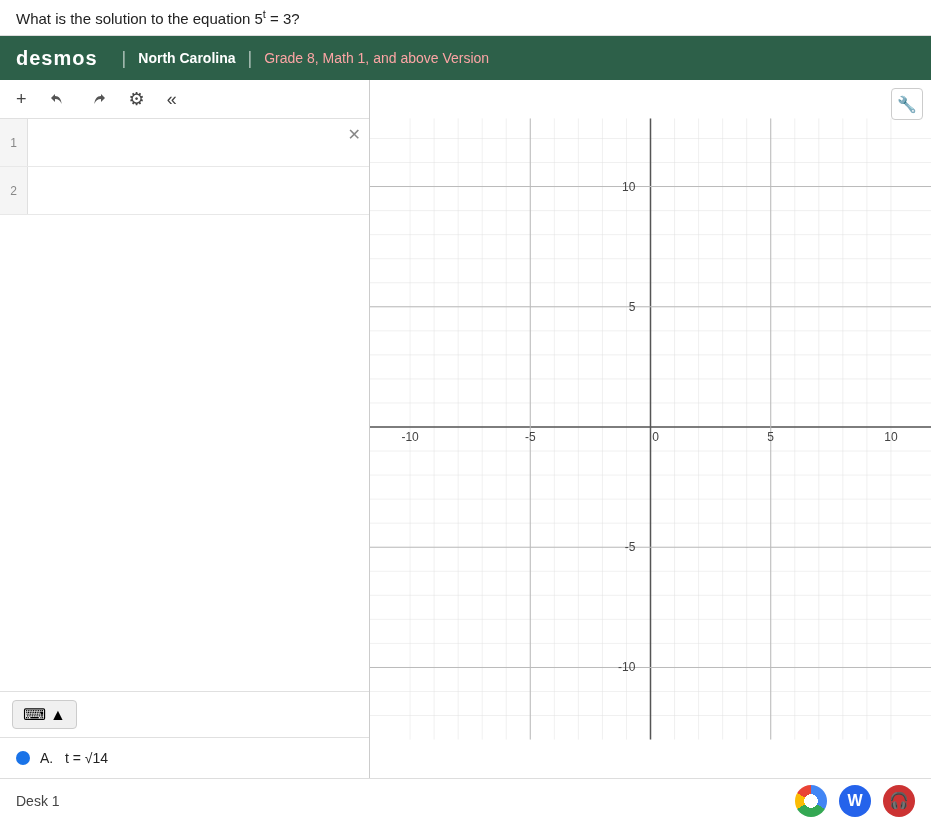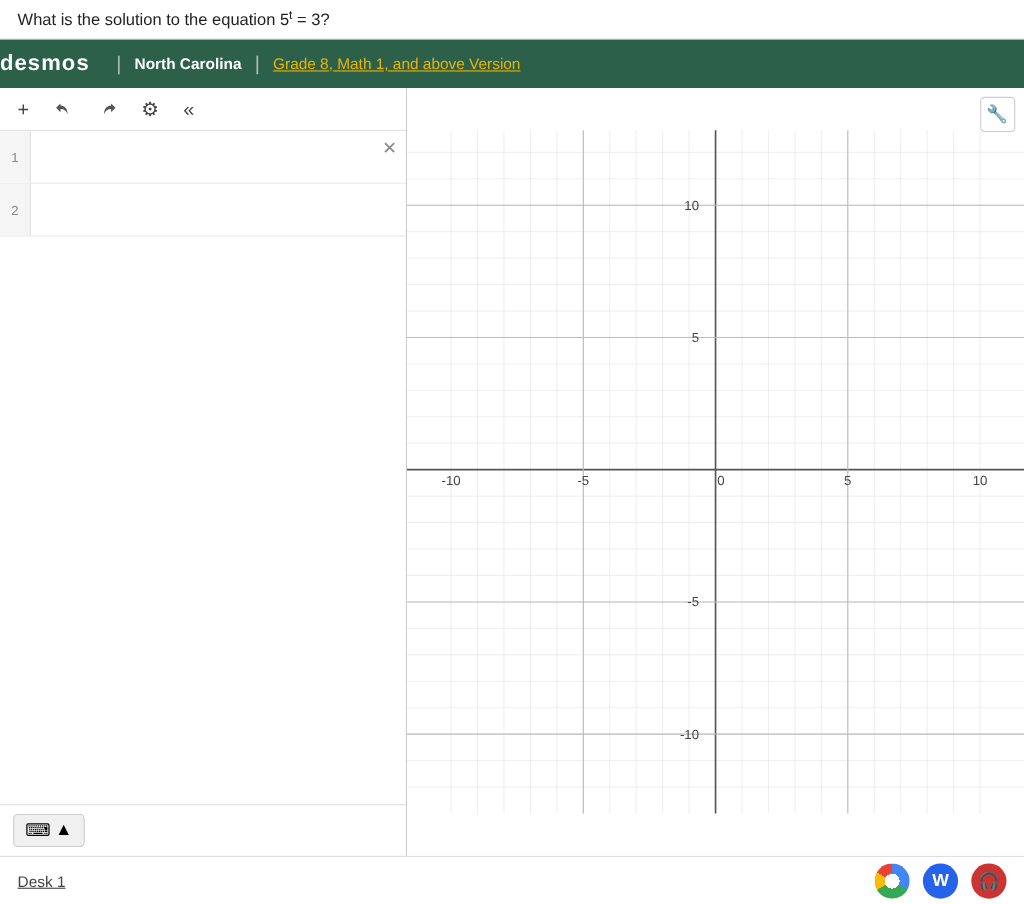--- a/index.html
+++ b/index.html
@@ -34,21 +34,21 @@
       flex-direction: column;
       height: calc(822px - 36px);
     }
 
     
     .desmos-header {
       background: #2d6049;
       color: #fff;
       display: flex;
       align-items: center;
-      padding: 0 0;
+      padding: 0 16px;
       height: 44px;
       gap: 0;
     }
     .desmos-logo {
       font-size: 20px;
       font-weight: bold;
       color: #fff;
       letter-spacing: 1px;
       margin-right: 12px;
     }
@@ -57,23 +57,22 @@
       margin: 0 12px;
       font-size: 18px;
     }
     .header-region {
       font-size: 14px;
       color: #fff;
       font-weight: bold;
     }
     .header-course {
       font-size: 14px;
-      color: #eab308;
+      color: #fca5a5;
       font-weight: normal;
-      text-decoration: underline;
     }
 
     
     .content-area {
       display: flex;
       flex: 1;
       background: #fff;
     }
 
     
@@ -193,21 +192,20 @@
       display: flex;
       align-items: center;
       justify-content: flex-end;
       gap: 12px;
       height: 44px;
     }
     .bottom-label {
       font-size: 14px;
       color: #444;
       margin-right: auto;
-      text-decoration: underline;
     }
 
     
     .browser-icon {
       width: 32px;
       height: 32px;
       border-radius: 50%;
       display: flex;
       align-items: center;
       justify-content: center;
@@ -314,20 +312,27 @@
         </div>
       </div>
 
       <div class="keyboard-area">
         <button class="keyboard-btn">
           <span>⌨</span>
           <span>▲</span>
         </button>
       </div>
 
+      <div class="answer-section">
+        <div class="answer-radio"></div>
+        <span class="answer-label">
+          <span>A.</span>
+          &nbsp; t = √14
+        </span>
+      </div>
 
     </div>
 
     <div class="right-panel">
       <div class="graph-container">
 
         <svg class="graph-svg" width="100%" height="100%" viewBox="0 0 560 620" xmlns="http://www.w3.org/2000/svg">
 
           <rect width="560" height="620" fill="#fff"></rect>
 

